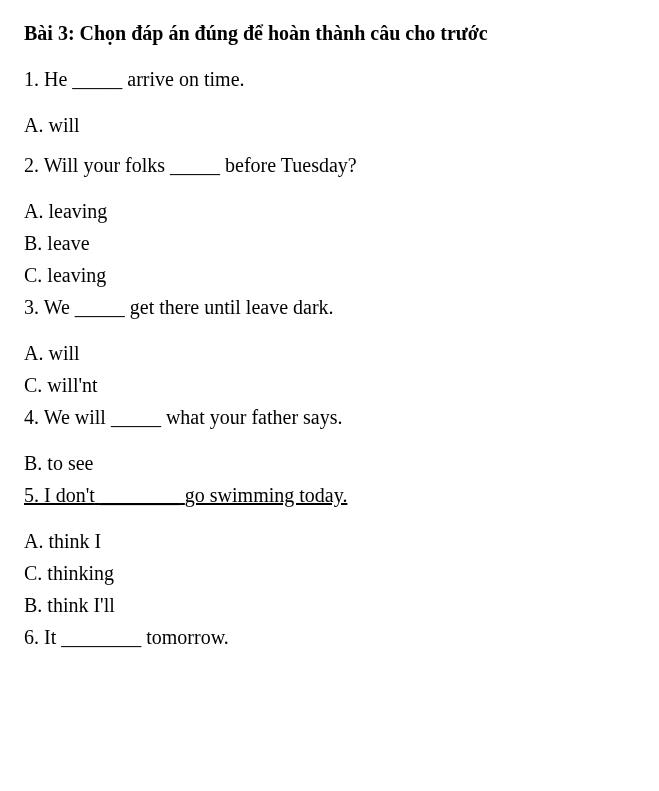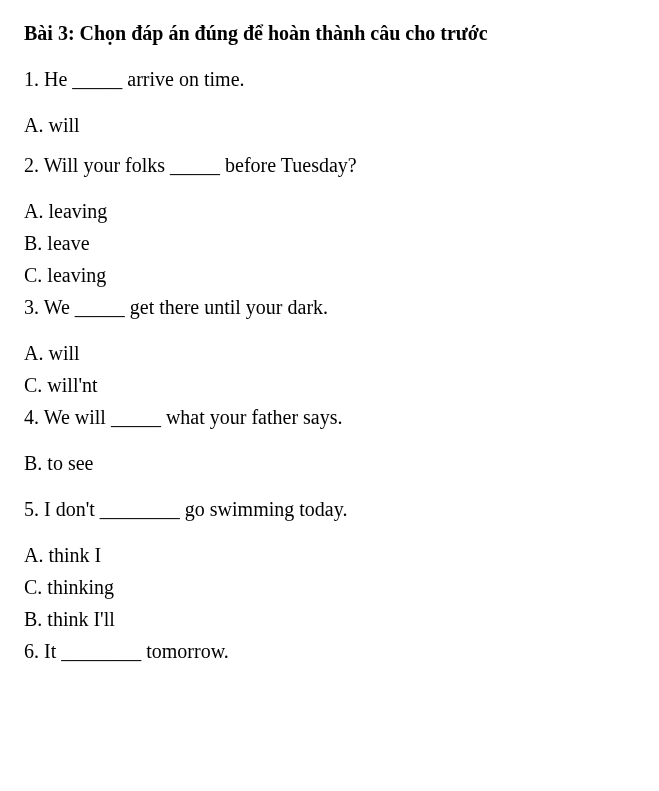--- a/index.html
+++ b/index.html
@@ -66,21 +66,21 @@
   <div class="option-line">
     <span>C.</span>
     <span>leaving</span>
   </div>
 </div>
 
 <div class="question-line" style="margin-top:2px;">
   <span>3.</span>
   <span>We</span>
   <span>_____</span>
-  <span>get there until your dark.</span>
+  <span>get there until leave dark.</span>
 </div>
 <div class="group">
   <div class="option-line">
     <span>A.</span>
     <span>will</span>
   </div>
   <div class="option-line">
     <span>C.</span>
     <span>will'nt</span>
   </div>
@@ -92,21 +92,21 @@
   <span>_____</span>
   <span>what your father says.</span>
 </div>
 <div class="group">
   <div class="option-line">
     <span>B.</span>
     <span>to see</span>
   </div>
 </div>
 
-<div class="question-line" style="margin-top:16px;">
+<div class="question-line" style="margin-top:2px;text-decoration:underline;">
   <span>5.</span>
   <span>I don't</span>
   <span>________</span>
   <span>go swimming today.</span>
 </div>
 <div class="group">
   <div class="option-line">
     <span>A.</span>
     <span>think I</span>
   </div>

